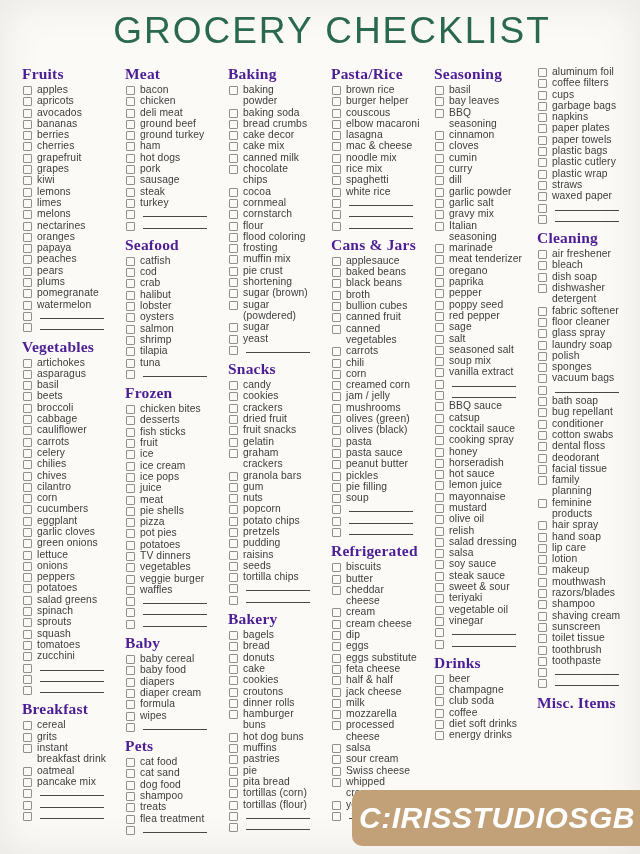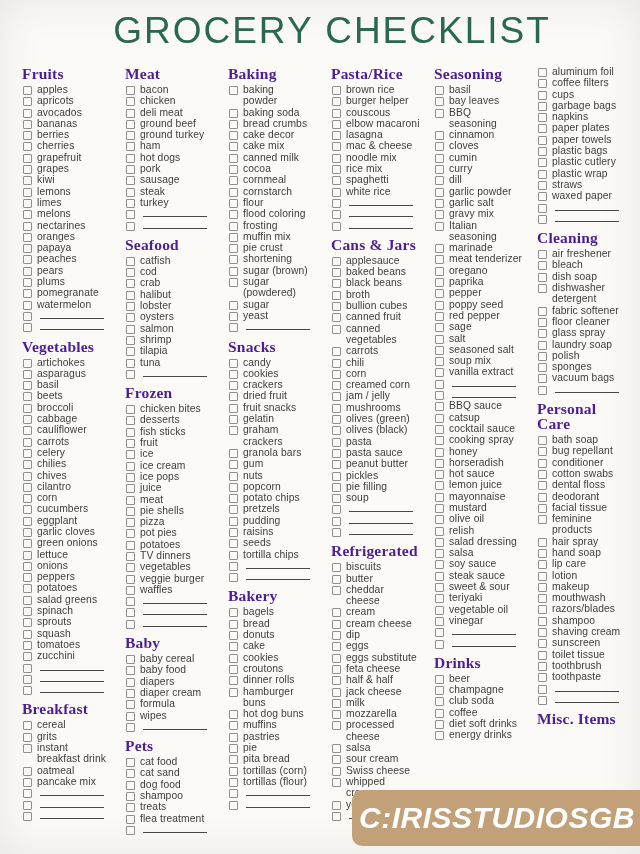--- a/index.html
+++ b/index.html
@@ -593,20 +593,25 @@
           <div class="item">
             <span class="cb"></span>
             <span class="lbl">cake mix</span>
           </div>
           <div class="item">
             <span class="cb"></span>
             <span class="lbl">canned milk</span>
           </div>
           <div class="item">
             <span class="cb"></span>
+            <span class="lbl">chocolate
+chips</span>
+          </div>
+          <div class="item">
+            <span class="cb"></span>
             <span class="lbl">cocoa</span>
           </div>
           <div class="item">
             <span class="cb"></span>
             <span class="lbl">cornmeal</span>
           </div>
           <div class="item">
             <span class="cb"></span>
             <span class="lbl">cornstarch</span>
           </div>
@@ -1385,22 +1390,20 @@
           <div class="item">
             <span class="cb"></span>
             <span class="lbl">vacuum bags</span>
           </div>
           <div class="item">
             <span class="cb"></span>
             <span class="blank-line"></span>
           </div>
         </div>
         <div class="sec">
-          <div class="sec-h">Personal
-Care</div>
           <div class="item">
             <span class="cb"></span>
             <span class="lbl">bath soap</span>
           </div>
           <div class="item">
             <span class="cb"></span>
             <span class="lbl">bug repellant</span>
           </div>
           <div class="item">
             <span class="cb"></span>
@@ -1414,20 +1417,25 @@
             <span class="cb"></span>
             <span class="lbl">dental floss</span>
           </div>
           <div class="item">
             <span class="cb"></span>
             <span class="lbl">deodorant</span>
           </div>
           <div class="item">
             <span class="cb"></span>
             <span class="lbl">facial tissue</span>
+          </div>
+          <div class="item">
+            <span class="cb"></span>
+            <span class="lbl">family
+planning</span>
           </div>
           <div class="item">
             <span class="cb"></span>
             <span class="lbl">feminine
 products</span>
           </div>
           <div class="item">
             <span class="cb"></span>
             <span class="lbl">hair spray</span>
           </div>

